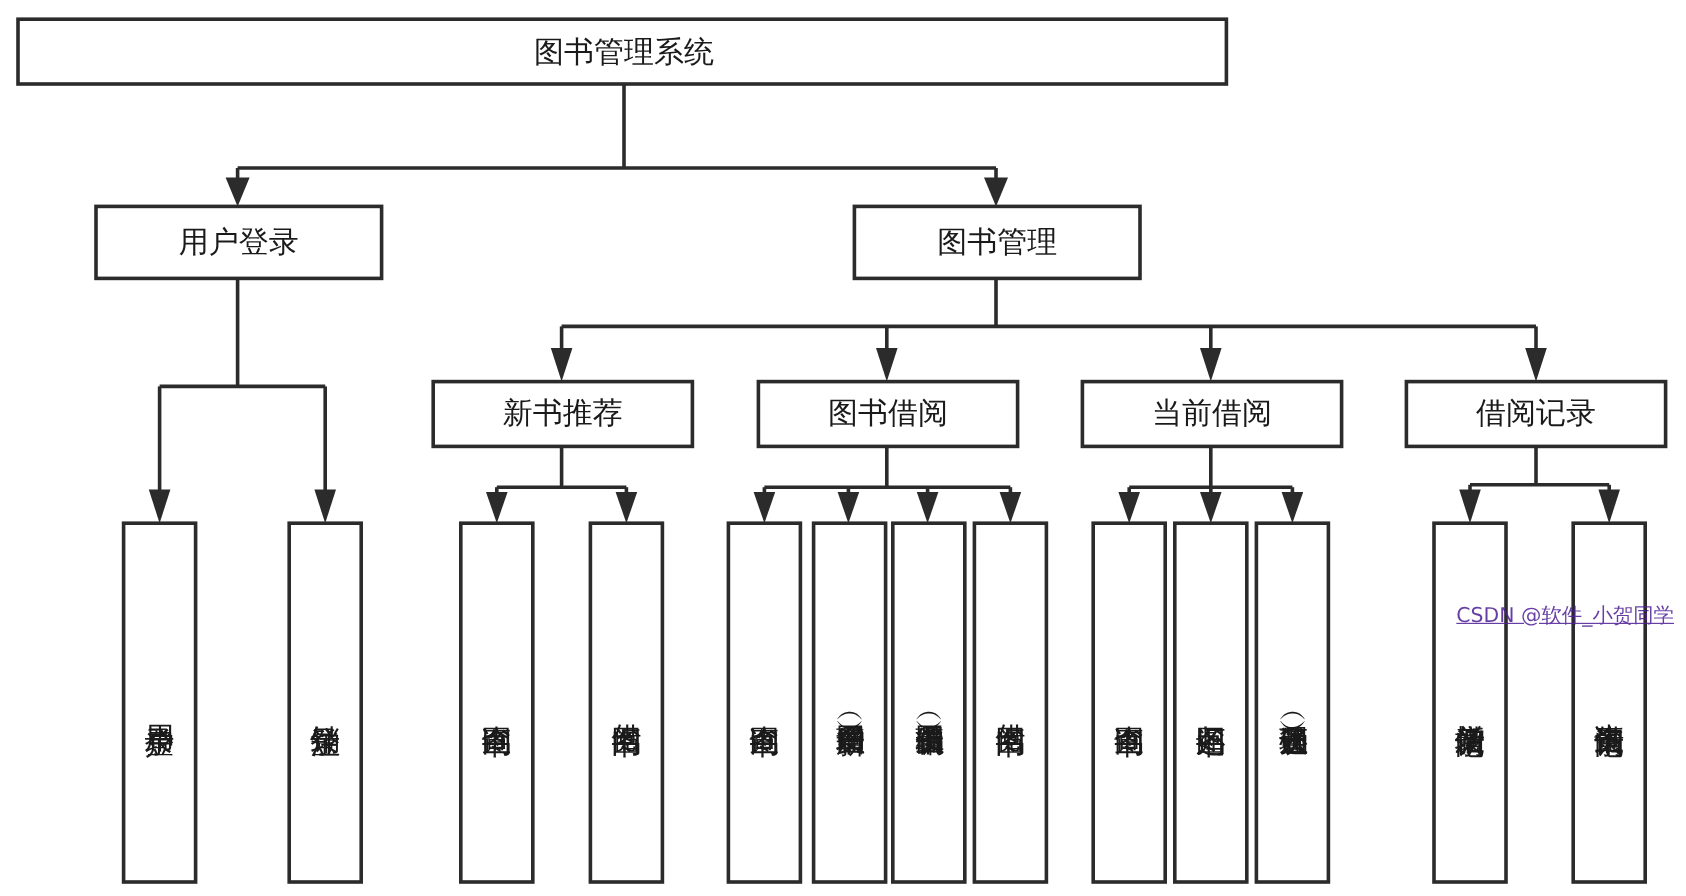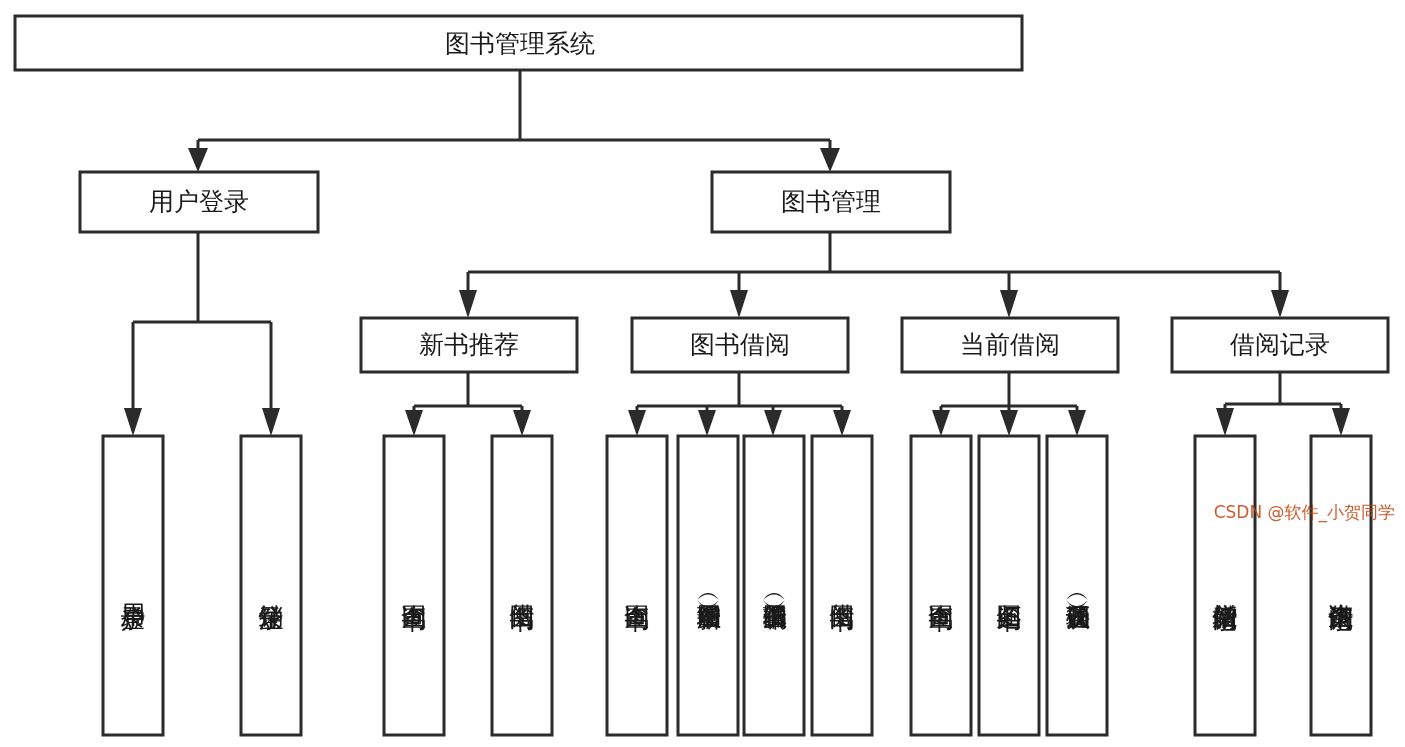--- a/index.html
+++ b/index.html
@@ -68,23 +68,24 @@
   .vlabel.tight {
     font-size: 24px;
     letter-spacing: 0px;
   }
   .watermark {
     position: absolute;
     right: 10px;
     bottom: 4px;
     font-family: "DejaVu Sans", "Liberation Sans", sans-serif;
     font-size: 17px;
-    color: #c2410c;
+    color: #4c1d95;
     opacity: 0.85;
     white-space: nowrap;
+    text-decoration: underline;
   }
 </style>
 </head>
 <body>
 
 <div id="diagram-root">
 
   <svg class="diagram-canvas" viewBox="0 0 1405 747" xmlns="http://www.w3.org/2000/svg">
 
     <g>

